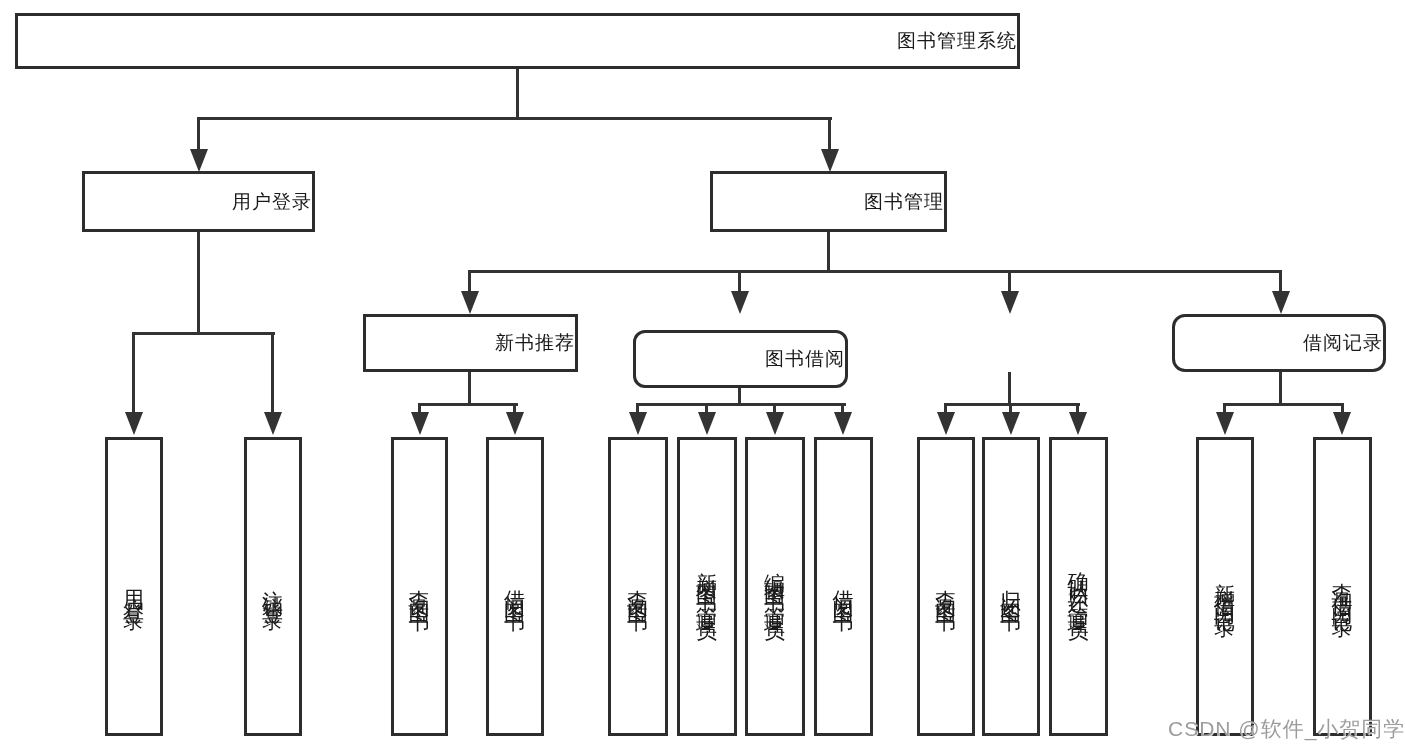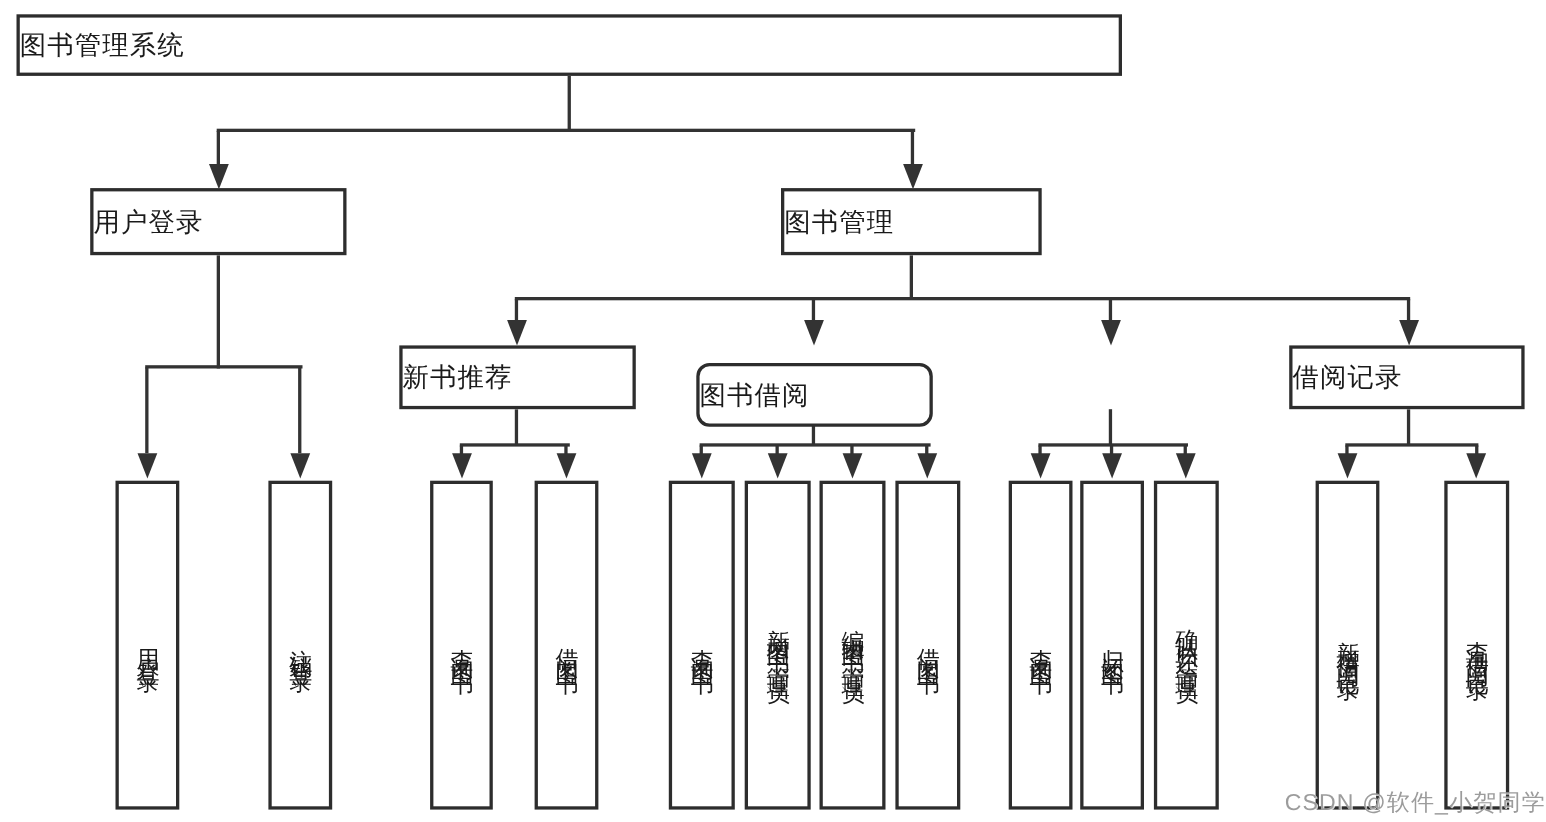--- a/index.html
+++ b/index.html
@@ -5,22 +5,22 @@
   html,body { margin:0; padding:0; background:#ffffff; }
   .canvas {
     position:relative; width:1405px; height:747px;
     background:#ffffff; overflow:hidden;
     font-family:"Liberation Sans", sans-serif;
     color:#1a1a1a;
   }
   .box {
     position:absolute; box-sizing:border-box;
     background:#ffffff; border:3px solid #2d2d2d;
-    display:flex; align-items:center; justify-content:flex-start;
-    font-size:24px; letter-spacing:1px; color:#1a1a1a;
+    display:flex; align-items:center; justify-content:flex-end;
+    font-size:19px; letter-spacing:1px; color:#1a1a1a;
     z-index:2;
   }
   .vbox {
     writing-mode:vertical-rl; text-orientation:mixed;
     font-size:21px; letter-spacing:7px; line-height:1.0;
     padding:10px 0; justify-content:center;
   }
   .ln { position:absolute; background:#333333; z-index:1; }
   .ah {
     position:absolute; width:0; height:0; z-index:1;
@@ -55,21 +55,21 @@
 
   <div class="box" style="left:363px;top:314px;width:215px;height:58px;">
     <span>新书推荐</span>
   </div>
 
   <div class="box" style="left:633px;top:330px;width:215px;height:58px;border-radius:12px;">
     <span>图书借阅</span>
   </div>
 
 
-  <div class="box" style="left:1172px;top:314px;width:214px;height:58px;">
+  <div class="box" style="left:1172px;top:314px;width:214px;height:58px;border-radius:13px;">
     <span>借阅记录</span>
   </div>
 
   <div class="box vbox" style="left:105px;top:437px;width:58px;height:299px;">
     <span>用户登录</span>
   </div>
   <div class="box vbox" style="left:244px;top:437px;width:58px;height:299px;">
     <span>注销登录</span>
   </div>
 

